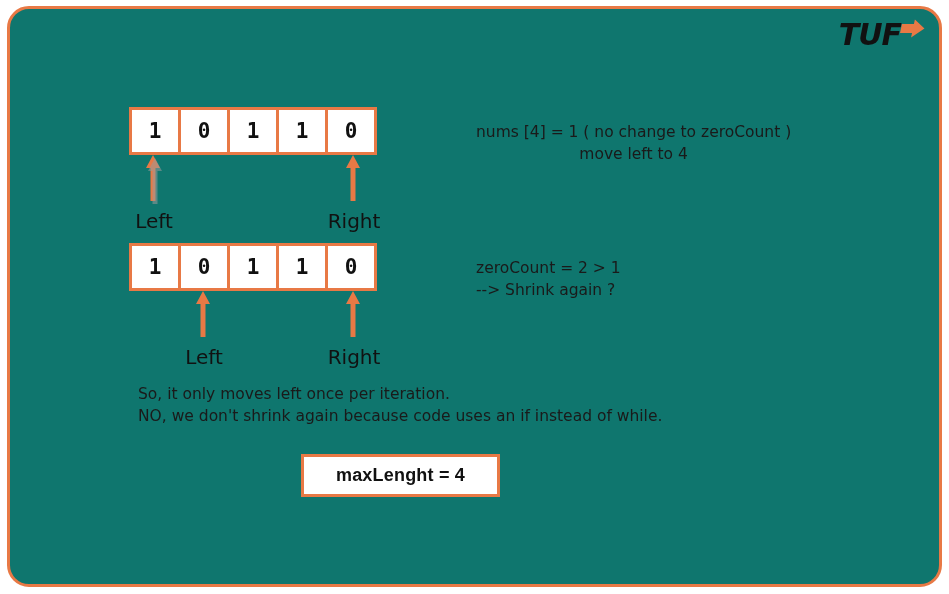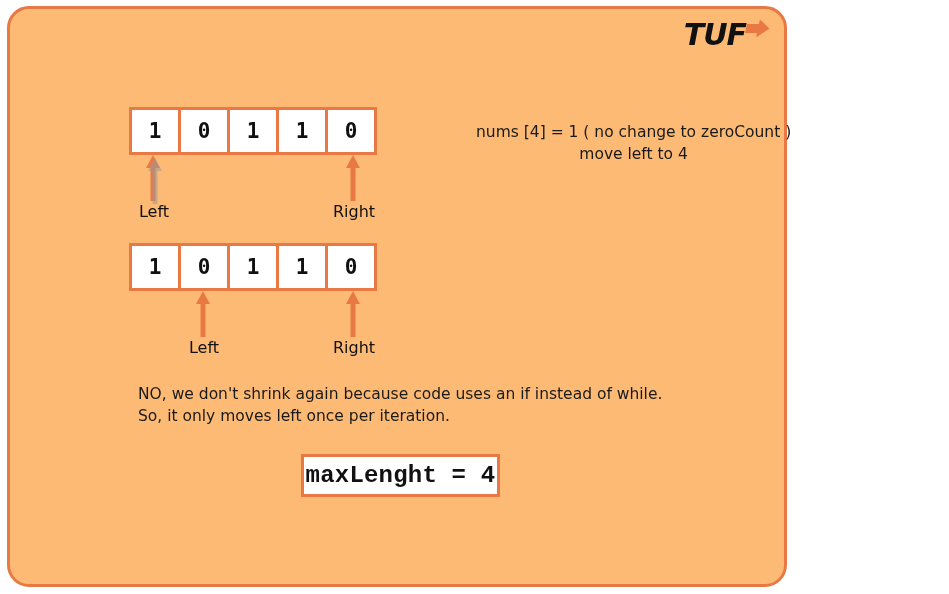--- a/index.html
+++ b/index.html
@@ -13,26 +13,26 @@
     position: relative;
     overflow: hidden;
     font-family: "DejaVu Sans", sans-serif;
   }
 
   
   #slide-frame {
     position: absolute;
     left: 7px;
     top: 6px;
-    width: 780px;
+    width: 935px;
     height: 581px;
     box-sizing: border-box;
     border: 3px solid #E87945;
     border-radius: 22px;
-    background: #fdba74;
+    background: #0f766e;
   }
 
   
   #brand-logo {
     position: absolute;
     right: 14px;
     top: 6px;
     display: flex;
     align-items: center;
     gap: 1px;
@@ -88,23 +88,23 @@
     align-items: center;
     width: 50px;
   }
   .pointer .shaft-wrap {
     position: relative;
     width: 20px;
     height: 46px;
   }
   .pointer svg { display: block; }
   .pointer .ptr-label {
-    margin-top: 1px;
-    font-family: "DejaVu Sans", sans-serif;
-    font-size: 16px;
+    margin-top: 8px;
+    font-family: "DejaVu Sans", sans-serif;
+    font-size: 20px;
     color: #111111;
     white-space: nowrap;
   }
   .pointer.shadowed .ghost {
     position: absolute;
     left: 2px;
     top: 3px;
     opacity: 0.55;
   }
 
@@ -127,23 +127,23 @@
     width: 199px;
     height: 43px;
     box-sizing: border-box;
     border: 3px solid #E87945;
     background: #ffffff;
     display: flex;
     align-items: center;
     justify-content: center;
   }
   #result-box .result-text {
-    font-family: Liberation Mono, monospace;
+    font-family: Liberation Sans, sans-serif;
     font-weight: bold;
-    font-size: 24px;
+    font-size: 18px;
     color: #111111;
     letter-spacing: 0.2px;
   }
 </style>
 </head>
 <body>
 
 <div id="slide-frame">
 
   <div id="brand-logo">
@@ -222,23 +222,27 @@
         <span>
           <svg width="18" height="46" viewBox="0 0 18 46" xmlns="http://www.w3.org/2000/svg">
             <path d="M9 0 L16 13 L11.5 13 L11.5 46 L6.5 46 L6.5 13 L2 13 Z" fill="#E87945"></path>
           </svg>
         </span>
       </div>
       <span class="ptr-label">Right</span>
     </div>
   </div>
 
+  <div class="note" style="left:466px; top:248px;">
+    <div>zeroCount = 2 &gt; 1</div>
+    <div>--&gt; Shrink again ?</div>
+  </div>
 
   <div class="note" style="left:128px; top:374px;">
+    <div>So, it only moves left once per iteration.</div>
     <div>NO, we don't shrink again because code uses an if instead of while.</div>
-    <div>So, it only moves left once per iteration.</div>
   </div>
 
   <div id="result-box">
     <span class="result-text">maxLenght = 4</span>
   </div>
 
 </div>
 
 </body></html>

